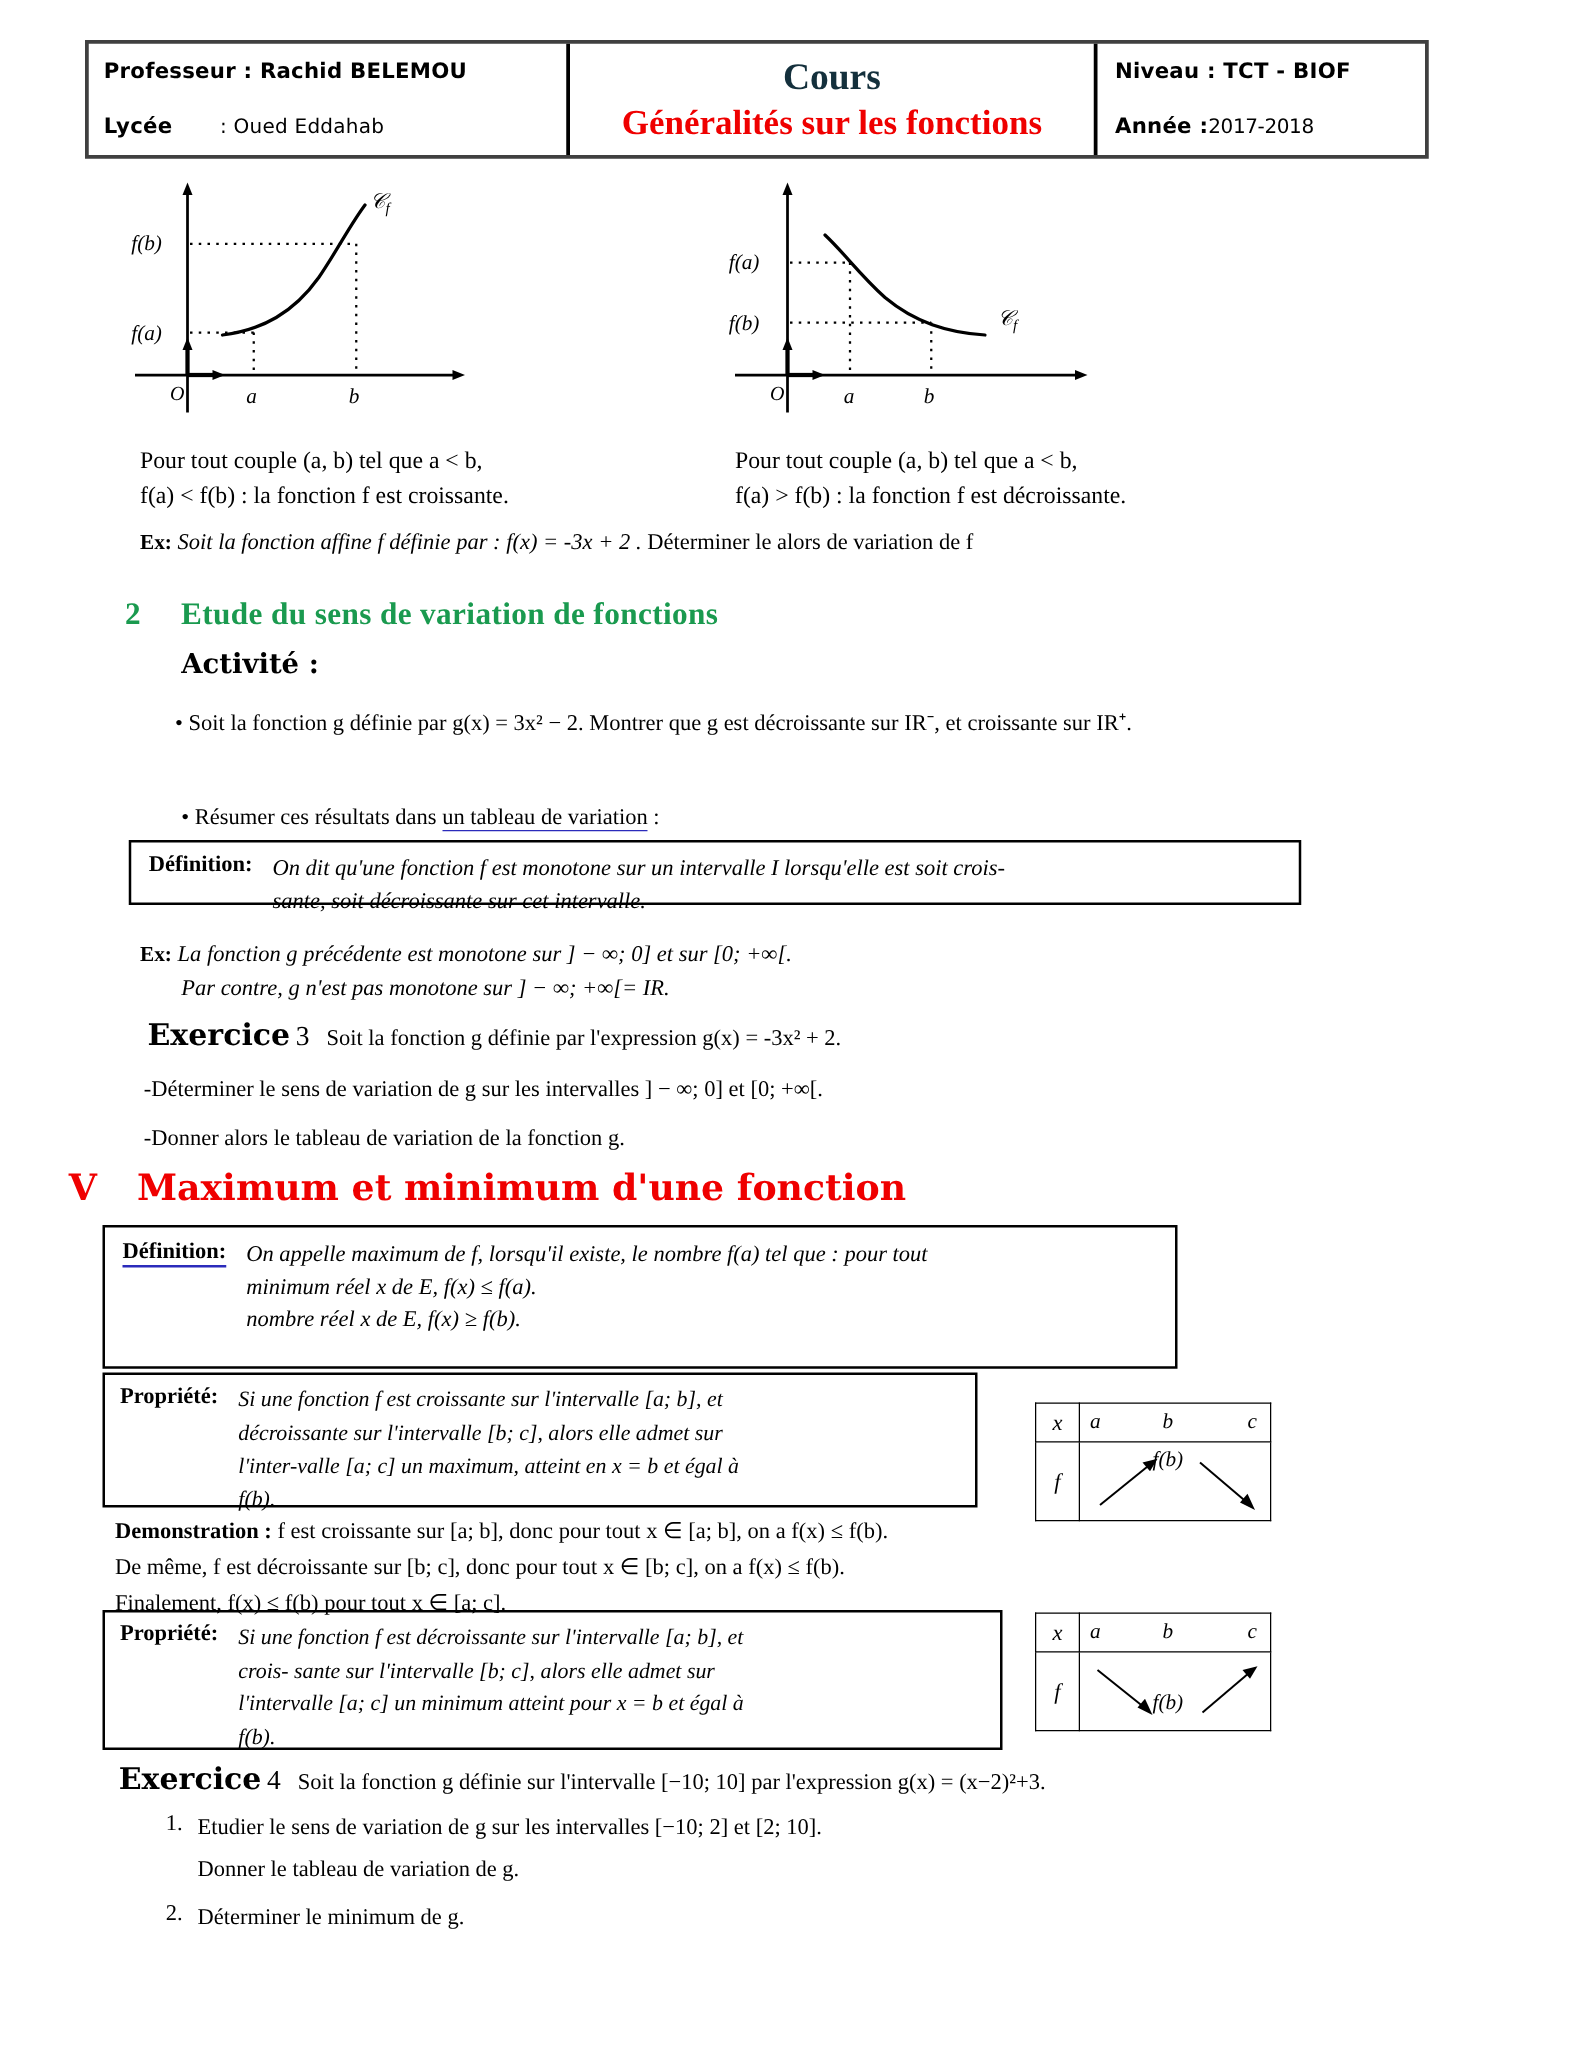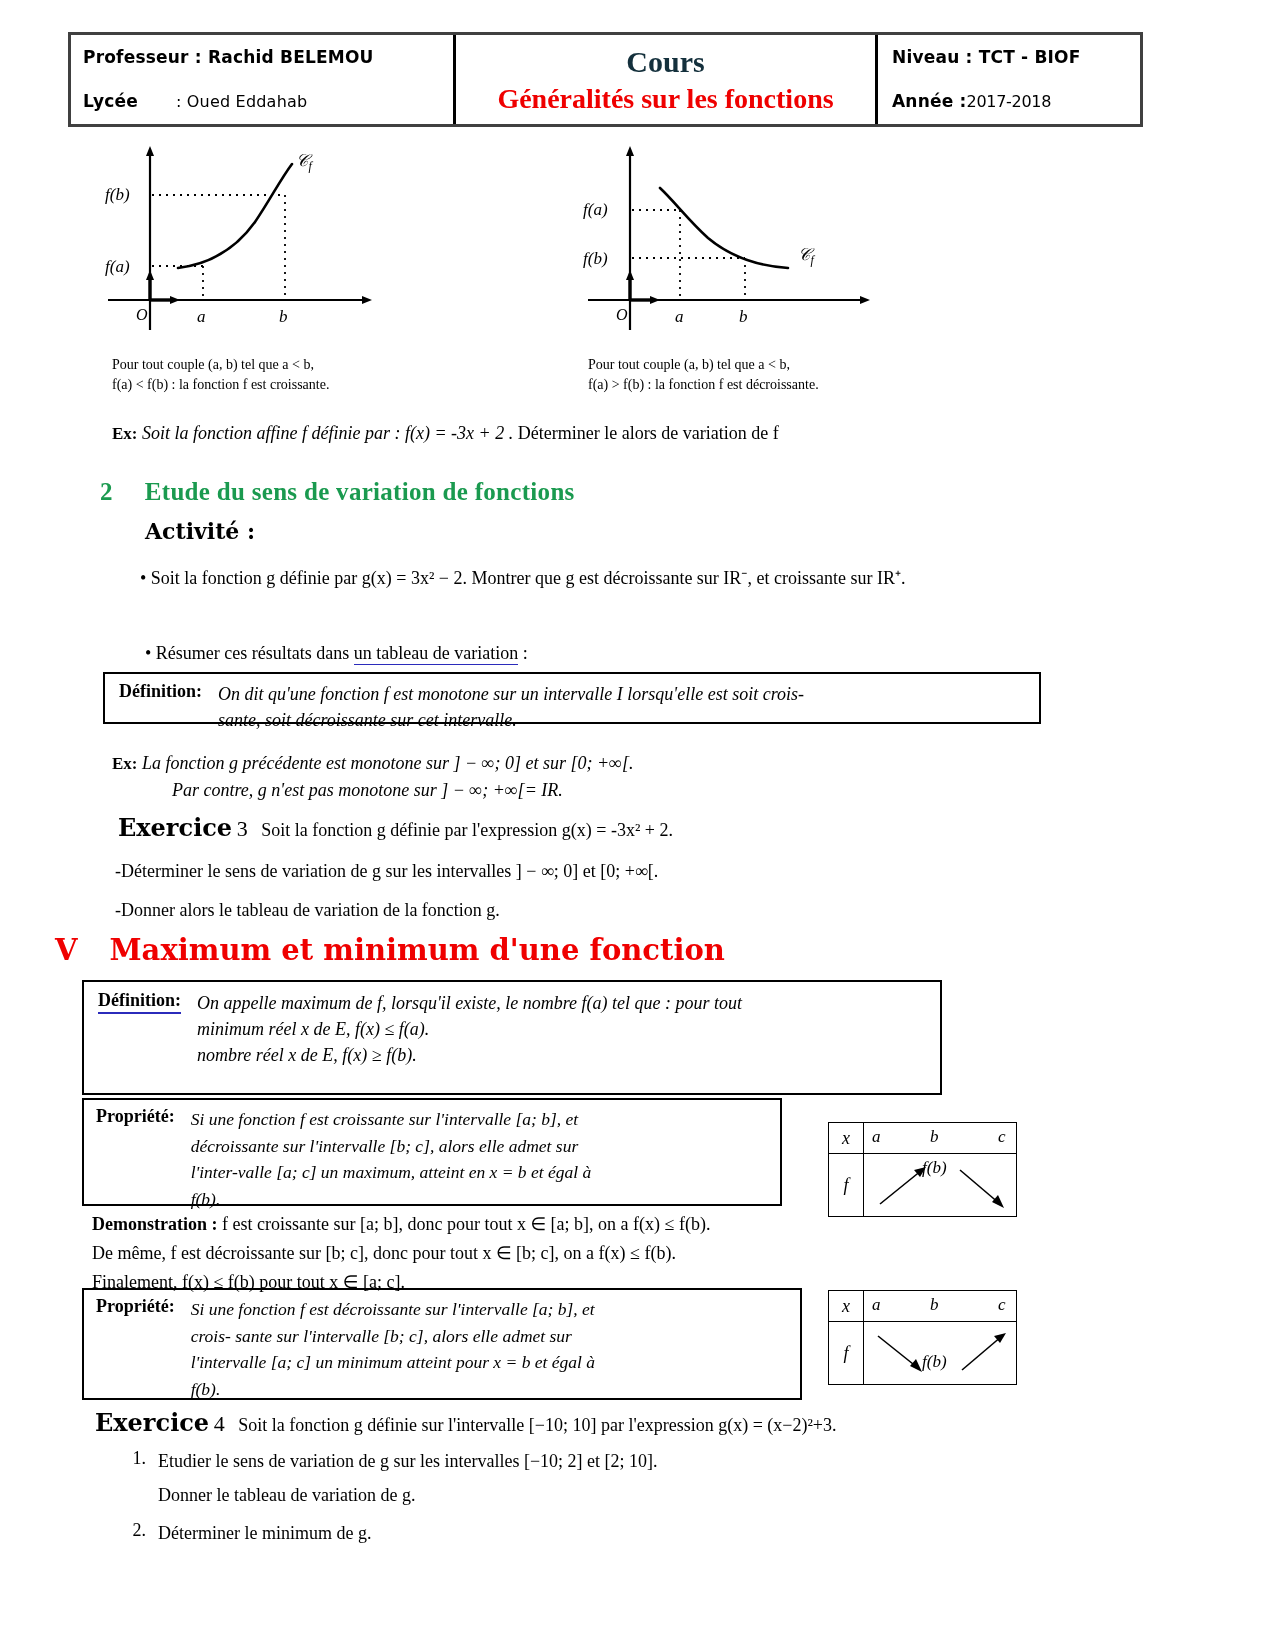--- a/index.html
+++ b/index.html
@@ -102,21 +102,21 @@
     height: 250px;
   }
   .fig { position: absolute; top: 0; }
   .fig-left { left: 100px; }
   .fig-right { left: 580px; }
   .fig svg { display: block; }
 
   
   .cap {
     position: absolute;
-    font-size: 14px;
+    font-size: 19px;
     line-height: 1.45;
   }
   .cap-left { left: 112px; top: 355px; width: 420px; }
   .cap-right { left: 588px; top: 355px; width: 460px; }
 
   
   .txt { position: absolute; font-size: 18px; line-height: 1.5; }
   i, .it { font-style: italic; }
   .bold { font-weight: bold; }
 
@@ -168,21 +168,21 @@
   .defbox-body {
     font-style: italic;
     font-size: 18px;
     line-height: 1.45;
   }
   .defrow { display: flex; align-items: flex-start; }
   .defrow .lbl { flex: 0 0 auto; margin-right: 16px; }
   .defrow .bdy { flex: 1; }
 
   .ex2 { left: 112px; top: 750px; width: 900px; }
-  .ex2 .l2 { margin-left: 60px; display: block; }
+  .ex2 .l2 { margin-left: 33px; display: block; }
 
   .exercice3 { left: 118px; top: 810px; width: 950px; font-size: 18px; }
   .exercice3 .ttl { font-weight: bold; font-size: 24px; font-family: "DejaVu Serif", serif; }
   .exercice3 .num { font-size: 22px; }
 
   .tiret1 { left: 115px; top: 858px; width: 950px; }
   .tiret2 { left: 115px; top: 897px; width: 950px; }
 
   
   .sec-red {

